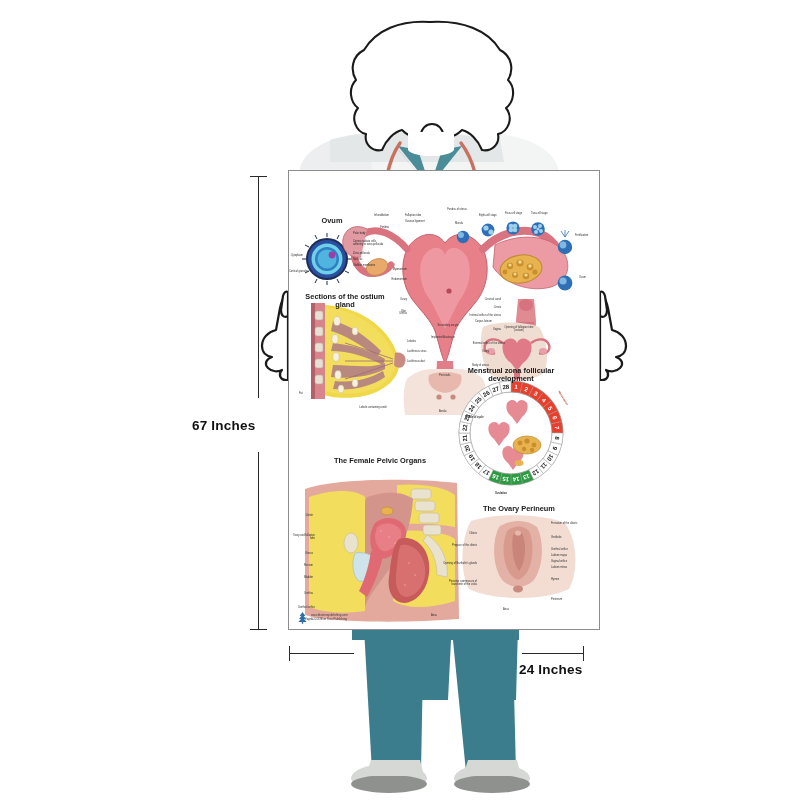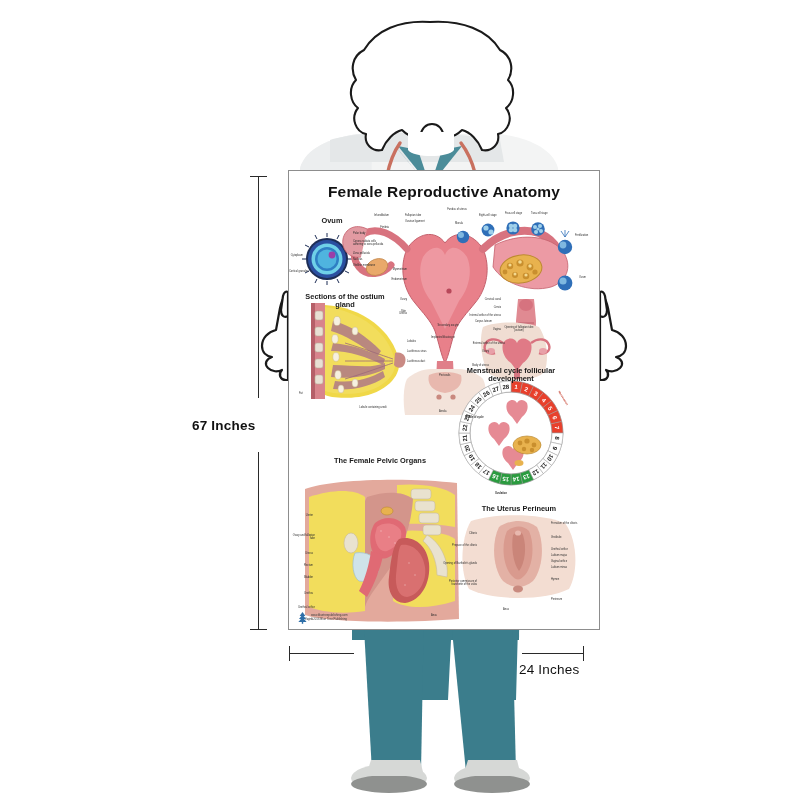--- a/index.html
+++ b/index.html
@@ -123,21 +123,21 @@
   .tick-v {
     position: absolute;
     width: 1.4px; height: 15px;
     background: #2a2a2a;
   }
   #measure-h-label {
     position: absolute;
     left: 519px;
     top: 662px;
     font-size: 13.5px;
-    font-weight: normal;
+    font-weight: bold;
     color: #111;
     letter-spacing: .2px;
   }
 
   
   .art { position: absolute; }
 </style>
 </head>
 <body>
 
@@ -235,21 +235,20 @@
                C616 372 610 372 606 370
                C610 374 608 380 602 380
                L600 380
                L600 300 Z"></path>
       <path d="M600 292 L600 316 C604 318 607 316 607 310 L605 296 C604 292 602 291 600 292 Z"></path>
     </g>
   </svg>
 
   <div id="poster">
 
-    <div id="poster-title">Female Reproductive Anatomy</div>
 
     <svg class="art" style="left:0;top:0;width:312px;height:460px;" viewBox="0 0 312 460">
 
       <g>
         <circle cx="38" cy="88" r="21" fill="#1d2d55"></circle>
         <circle cx="38" cy="88" r="19" fill="#2a4fa0"></circle>
         <circle cx="38" cy="88" r="15.5" fill="#6fd0e8"></circle>
         <circle cx="38" cy="88" r="12" fill="#2f7fc4"></circle>
         <circle cx="38" cy="88" r="9.5" fill="#4fb4df"></circle>
         <circle cx="43" cy="84" r="3.4" fill="#9b3fa8"></circle>
@@ -551,23 +550,23 @@
                  C230 410 228 410 222 404 C214 394 212 374 218 360 Z" fill="#d99a8e"></path>
         <path d="M224 364 C228 360 232 360 234 364 C238 376 236 392 230 400
                  C224 392 222 376 224 364 Z" fill="#ca8579"></path>
         <ellipse cx="229" cy="362" rx="3" ry="2.6" fill="#e8b8ae"></ellipse>
         <ellipse cx="229" cy="418" rx="5" ry="3.4" fill="#c98a7f"></ellipse>
       </g>
     </svg>
 
     <div class="panel-title" style="left:12px; top:46px; width:62px;">Ovum</div>
     <div class="panel-title" style="left:6px; top:122px; width:100px;">Sections of the ostium gland</div>
-    <div class="panel-title" style="left:170px; top:196px; width:104px;">Menstrual cycle follicular development</div>
+    <div class="panel-title" style="left:170px; top:196px; width:104px;">Menstrual zona follicular development</div>
     <div class="panel-title" style="left:20px; top:286px; width:142px;">The Female Pelvic Organs</div>
-    <div class="panel-title" style="left:176px; top:334px; width:108px;">The Uterus Perineum</div>
+    <div class="panel-title" style="left:176px; top:334px; width:108px;">The Ovary Perineum</div>
 
     <div class="tiny-label r" style="left:0px;  top:84px; width:14px;">Cytoplasm</div>
     <div class="tiny-label r" style="left:0px;  top:100px;width:14px;">Cortical granules</div>
     <div class="tiny-label" style="left:64px; top:62px;">Polar body</div>
     <div class="tiny-label" style="left:64px; top:82px;">Zona pellucida</div>
     <div class="tiny-label" style="left:64px; top:88px;">Nucleus</div>
     <div class="tiny-label" style="left:64px; top:94px;">Vitelline membrane</div>
     <div class="tiny-label" style="left:64px; top:70px; width:32px; white-space:normal;">Corona radiata cells adhering to zona pellucida</div>
 
     <div class="tiny-label r" style="left:62px; top:44px; width:38px;">Infundibulum</div>

